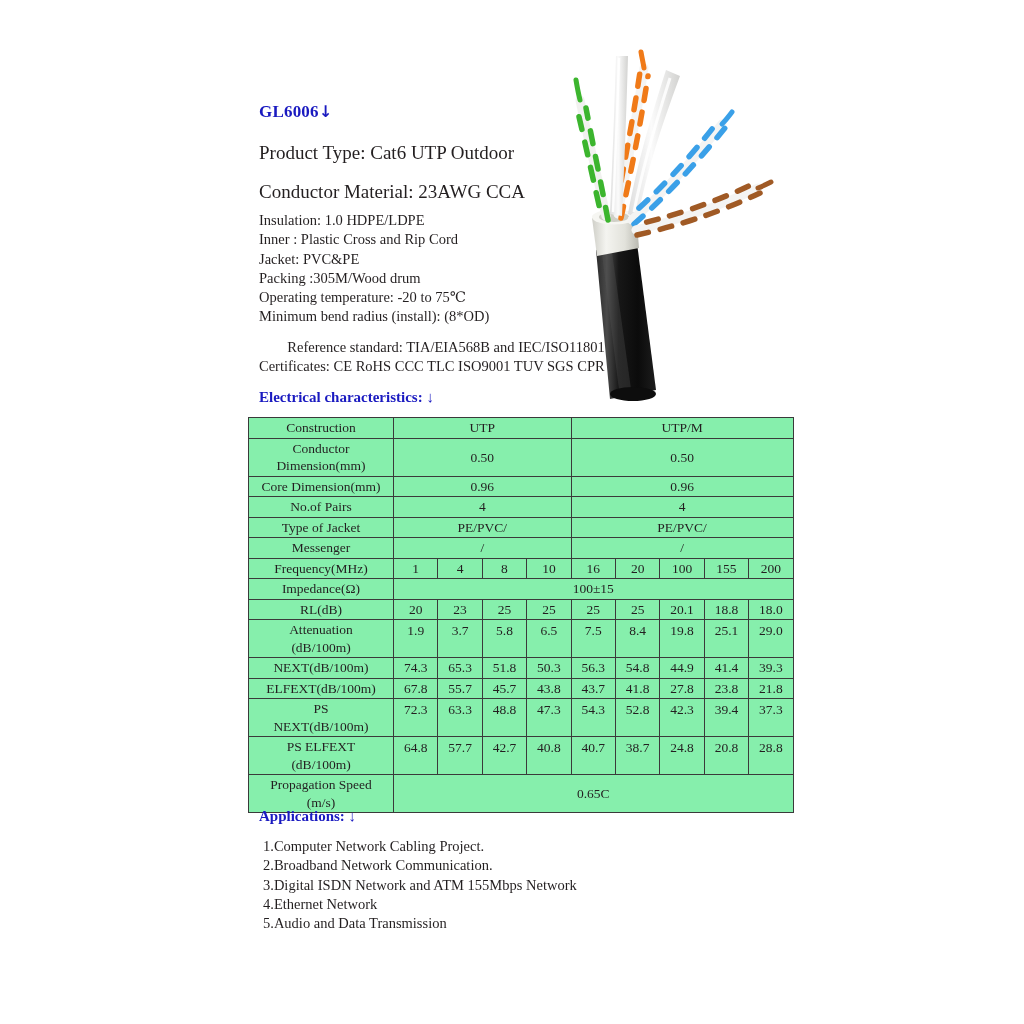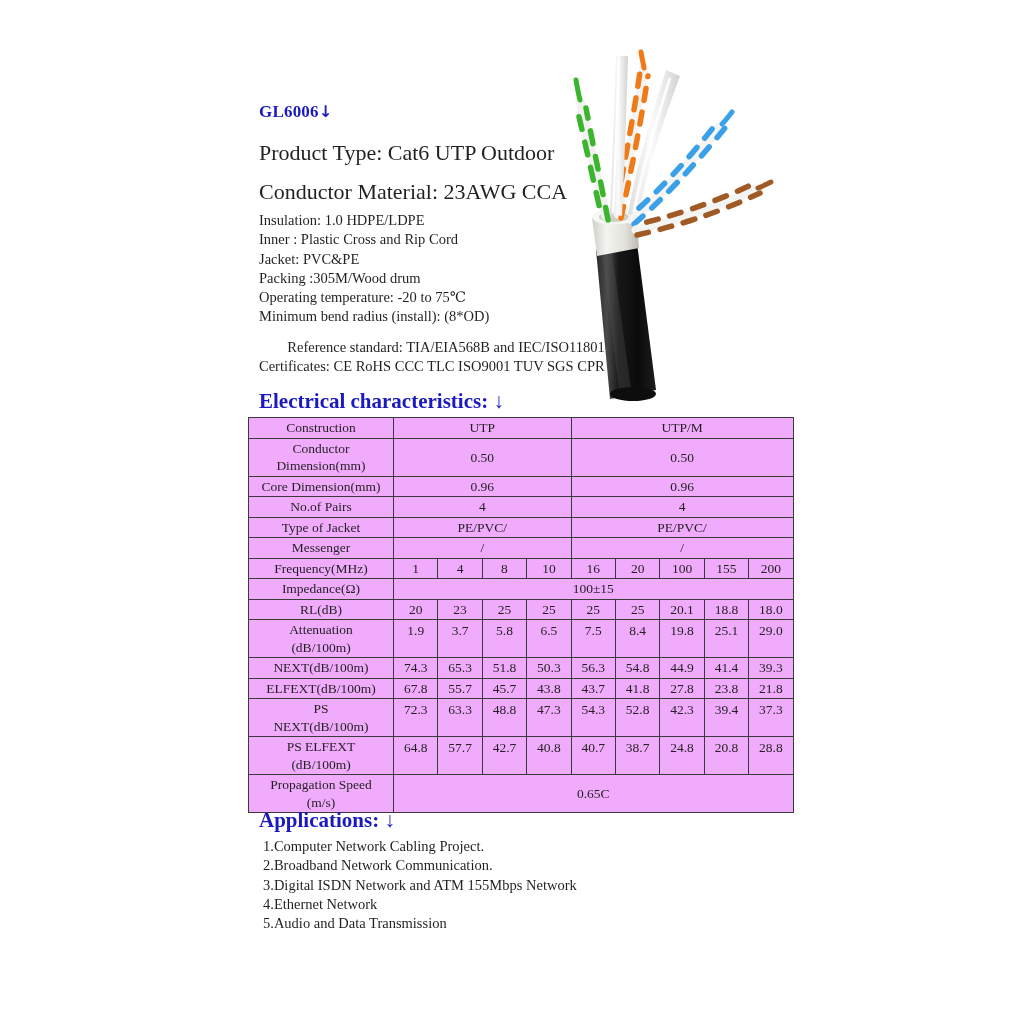--- a/index.html
+++ b/index.html
@@ -47,21 +47,21 @@
   }
   .arrow {
     font-family: "DejaVu Sans", sans-serif;
     font-weight: bold;
     font-size: 16px;
   }
 
   .lead {
     position: absolute;
     left: 259px;
-    font-size: 22px;
+    font-size: 19px;
     line-height: 20px;
     z-index: 3;
     white-space: nowrap;
   }
   .lead.l1 { top: 135px; }
   .lead.l2 { top: 174px; text-align: center; }
 
   .specs {
     position: absolute;
     left: 259px;
@@ -79,21 +79,21 @@
     font-size: 14.5px;
     line-height: 19.3px;
     z-index: 3;
     text-align: right;
   }
   .refblock div { white-space: nowrap; }
 
   .section-heading {
     position: absolute;
     left: 259px;
-    font-size: 21px;
+    font-size: 15px;
     font-weight: bold;
     color: #1a1ac0;
     z-index: 3;
     white-space: nowrap;
   }
   .section-heading.electrical { top: 381px; }
   .section-heading.applications { top: 800px; }
 
   .apps {
     position: absolute;
@@ -108,21 +108,21 @@
   
   .spec-table {
     position: absolute;
     left: 248px;
     top: 409px;
     width: 545px;
     border-collapse: collapse;
     table-layout: fixed;
     font-size: 13.5px;
     z-index: 2;
-    background: #f0abfc;
+    background: #86efac;
   }
   .spec-table td {
     border: 1px solid #3a3a3a;
     text-align: center;
     vertical-align: middle;
     padding: 1px 2px;
     line-height: 17px;
     color: #231f20;
   }
   .spec-table td.label {

